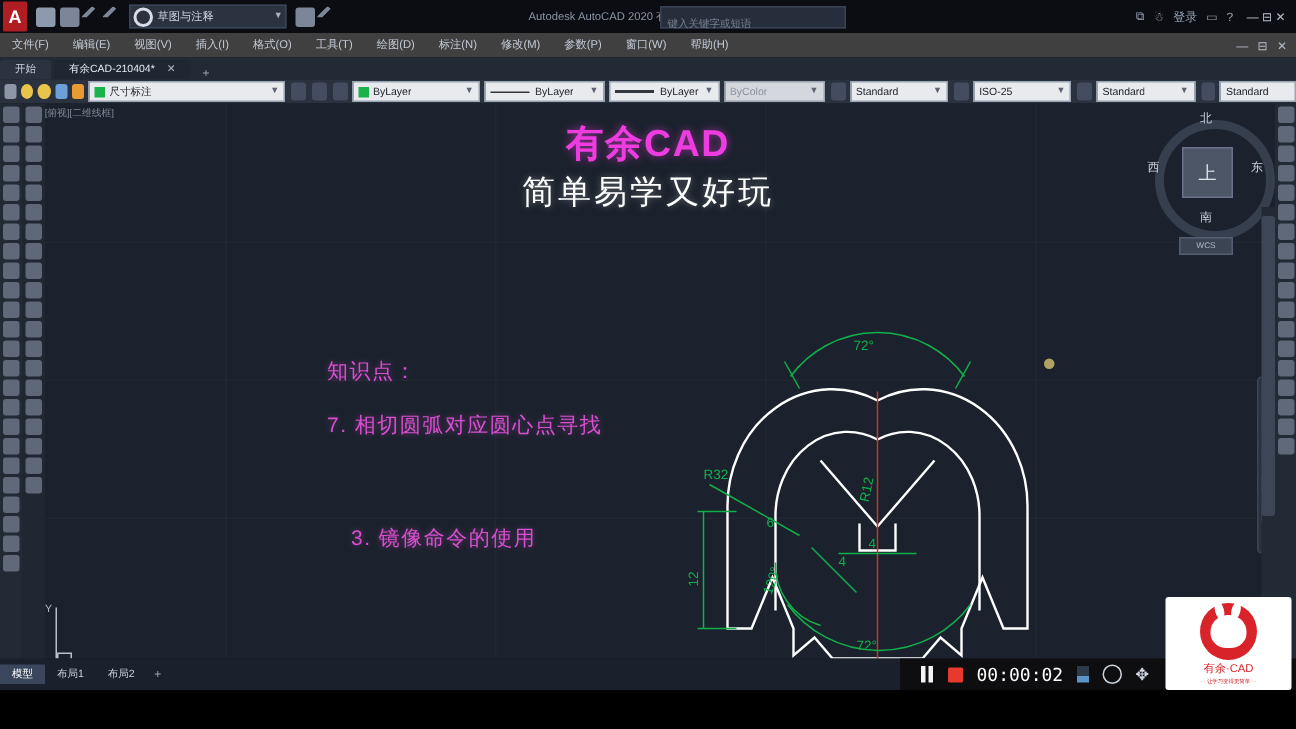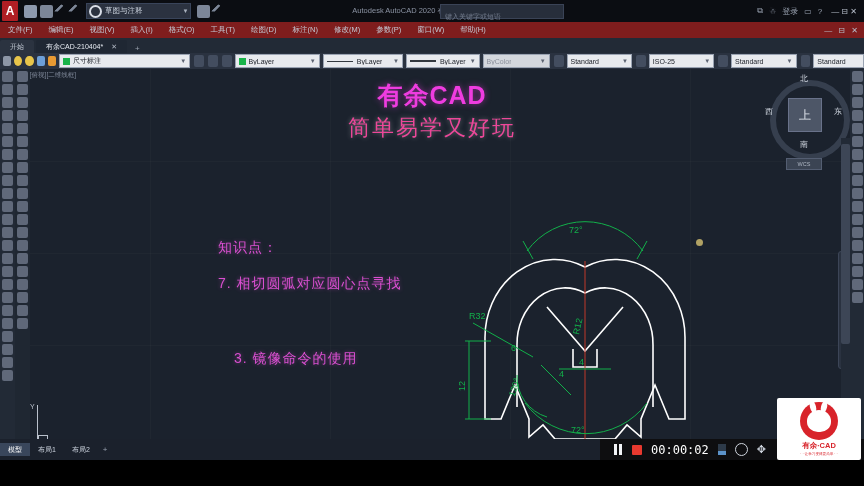--- a/index.html
+++ b/index.html
@@ -20,21 +20,21 @@
   .ws-gear{width:9px;height:9px;border-radius:50%;border:2px solid #d8dde6;margin-right:3px;}
   .ws-text{color:#cdd4df;font-size:7.5px;white-space:nowrap;}
   .ws-arrow{margin-left:40px;color:#aab2bf;font-size:6px;}
   .tb-title{position:absolute;left:0;top:0;width:864px;height:22px;line-height:22px;text-align:center;
             color:#8b93a3;font-size:7.5px;pointer-events:none;}
   .tb-search{position:absolute;left:440px;top:4px;width:122px;height:13px;background:#272e3b;border:1px solid #3a4356;}
   .tb-search span{color:#767f90;font-size:7px;line-height:13px;padding-left:4px;}
   .tb-right{position:absolute;right:4px;top:0;height:22px;display:flex;align-items:center;gap:6px;}
   .tb-right .ri{color:#9aa3b2;font-size:8px;}
   .wbtn{color:#b9c0cc;font-size:8px;padding:0 3px;}
-  .menubar{position:absolute;left:0;top:22px;width:864px;height:16px;background:#7f1d1d;display:flex;align-items:center;}
+  .menubar{position:absolute;left:0;top:22px;width:864px;height:16px;background:#404040;display:flex;align-items:center;}
   .menubar .mi{color:#c3cad6;font-size:7.5px;padding:0 8px;}
   .menubar .mright{position:absolute;right:4px;color:#b6bdc9;font-size:8px;letter-spacing:2px;}
 
   
   .doctabs{position:absolute;left:0;top:38px;width:864px;height:15px;background:#222a36;display:flex;align-items:flex-end;}
   .dtab{height:13px;line-height:13px;font-size:7px;color:#c9d0db;padding:0 10px;background:#2b3340;margin-right:2px;border-top-left-radius:2px;border-top-right-radius:2px;}
   .dtab.active{background:#1f2733;color:#e6eaf1;}
   .dtab .x{margin-left:6px;color:#aeb6c2;}
   .dtab-plus{color:#9aa2ae;font-size:8px;padding:0 6px;}
 
@@ -56,21 +56,21 @@
   
   .canvas{position:absolute;left:0;top:69px;width:864px;height:370px;background:#1b222d;overflow:hidden;}
   .vplabel{position:absolute;left:24px;top:2px;color:#7f8899;font-size:6.5px;}
   .grid-h,.grid-v{position:absolute;background:rgba(255,255,255,0.022);}
   .grid-h{left:0;width:864px;height:1px;}
   .grid-v{top:0;width:1px;height:370px;}
 
   
   .t1{position:absolute;left:0;top:10px;width:864px;text-align:center;color:#ef3ce0;font-size:25px;font-weight:bold;
       letter-spacing:1px;text-shadow:0 0 6px rgba(239,60,224,.55);}
-  .t2{position:absolute;left:0;top:44px;width:864px;text-align:center;color:#ec4899;font-size:22px;
+  .t2{position:absolute;left:0;top:44px;width:864px;text-align:center;color:#ffffff;font-size:22px;
       letter-spacing:2px;text-shadow:0 0 5px rgba(255,255,255,.35);}
   .t3{position:absolute;left:0;top:80px;width:864px;text-align:center;color:#e3449a;font-size:16px;font-weight:bold;
       letter-spacing:1px;text-shadow:0 0 5px rgba(227,68,154,.5);}
   .kp{position:absolute;left:218px;color:#d94fd0;font-size:14px;letter-spacing:1px;text-shadow:0 0 4px rgba(217,79,208,.45);}
   .kp0{top:170px;}
   .kp1{top:206px;}
   .kp2{top:243px;}
   .kp3{top:281px;margin-left:16px;}
 
   
@@ -123,21 +123,21 @@
   .blackbar{position:absolute;left:0;top:460px;width:864px;height:26px;background:#000;}
 
   
   .logo{position:absolute;right:3px;top:398px;width:84px;height:62px;background:#fff;border-radius:2px;
         display:flex;flex-direction:column;align-items:center;justify-content:center;}
   .logo .circ{width:38px;height:38px;border-radius:50%;background:#d8232a;position:relative;display:flex;align-items:center;justify-content:center;}
   .logo .bunny{width:24px;height:22px;background:#fff;border-radius:50% 50% 45% 45%;position:relative;}
   .logo .ear{position:absolute;width:6px;height:12px;background:#fff;border-radius:50%;top:-9px;}
   .logo .ear.l{left:3px;transform:rotate(-14deg);}
   .logo .ear.r{left:14px;transform:rotate(14deg);}
-  .logo .name{color:#d8232a;font-size:7.5px;font-weight:bold;margin-top:1px;}
+  .logo .name{color:#d8232a;font-size:7.5px;font-weight:normal;margin-top:1px;}
   .logo .sub{color:#d8232a;font-size:3.6px;margin-top:1px;}
 
   
   .dwg{position:absolute;left:455px;top:120px;}
   .scroll-v{position:absolute;right:14px;top:69px;width:9px;height:370px;background:#222a36;}
   .scroll-v .thumb{position:absolute;left:0;top:6px;width:9px;height:200px;background:#3d4656;border-radius:2px;}
 </style>
 </head>
 <body>
 

